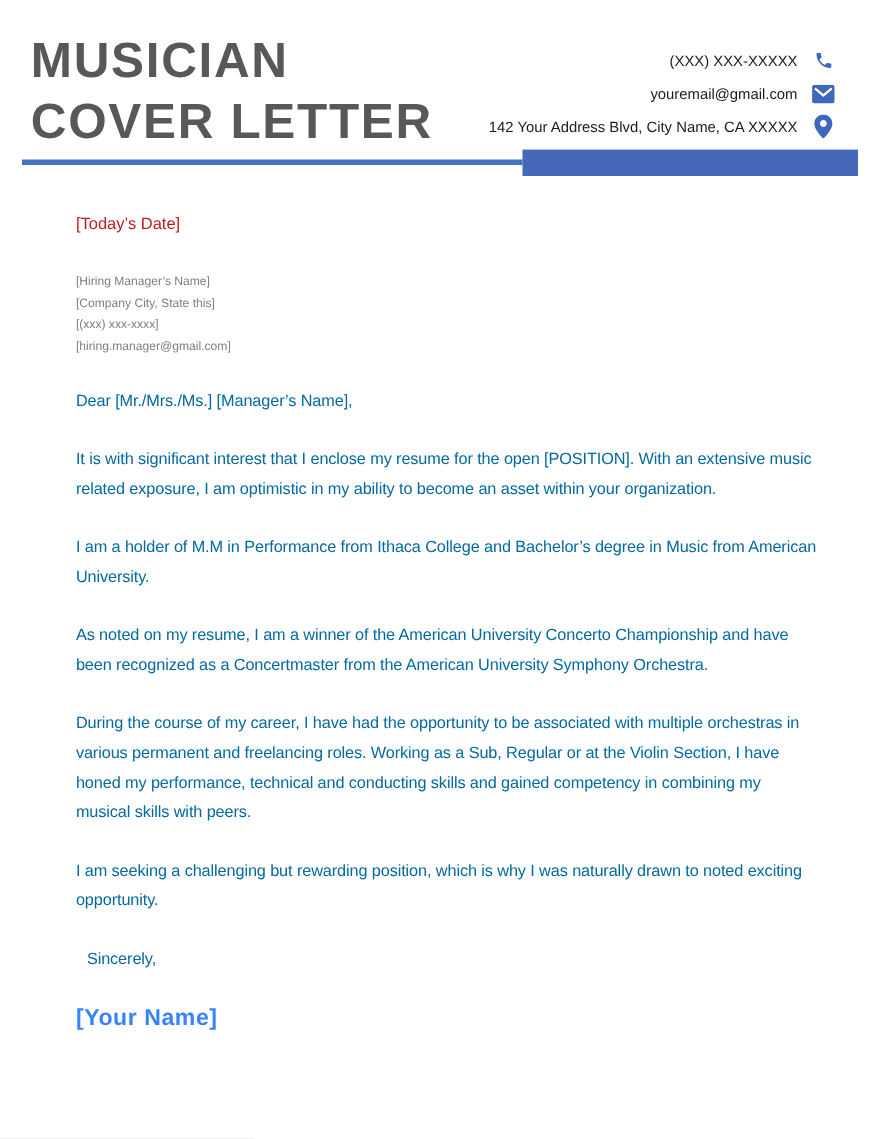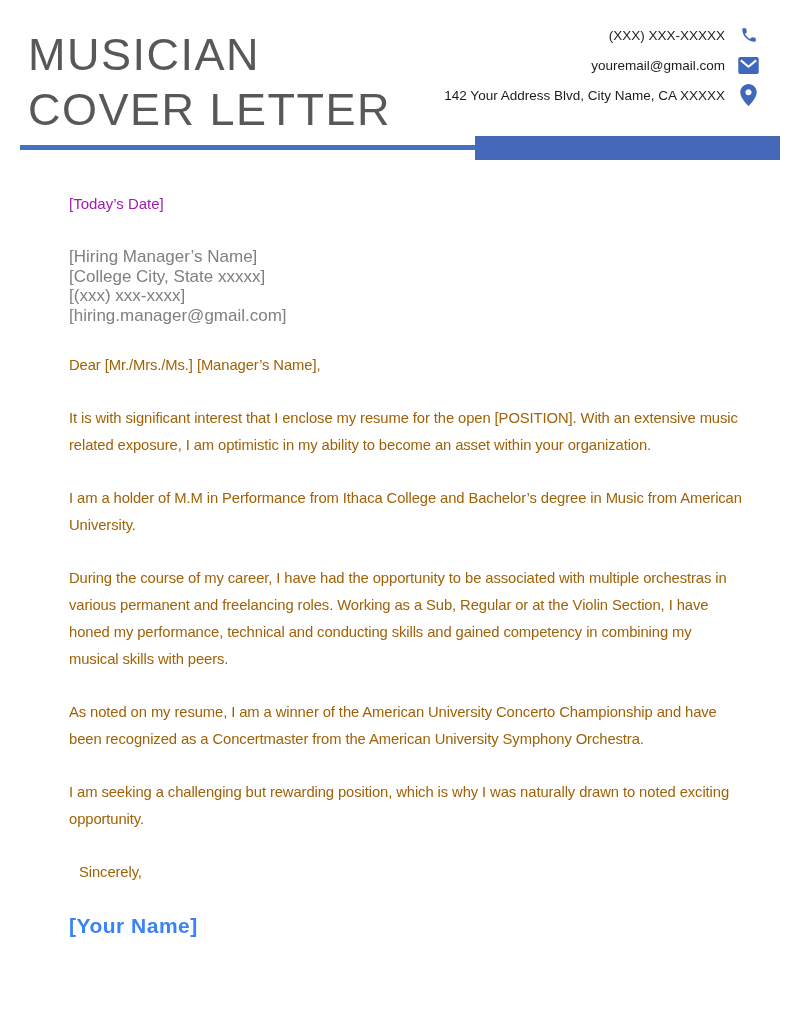--- a/index.html
+++ b/index.html
@@ -6,39 +6,39 @@
   html,body { background:#e8e8e8; }
   .page {
     width:800px; height:1035px; background:#ffffff; margin:0 auto;
     position:relative; font-family:"Liberation Sans", sans-serif;
     overflow:hidden;
   }
   
   .letterhead { position:relative; height:160px; }
   .page-title {
     position:absolute; left:28px; top:27px;
-    font-size:45px; font-weight:normal; color:#57585A;
+    font-size:45px; font-weight:bold; color:#57585A;
     letter-spacing:1.5px; line-height:55px; white-space:nowrap;
   }
-  .contact { position:absolute; top:20px; right:41px;text-align:right; }
+  .contact { position:absolute; top:40px; right:41px;text-align:right; }
   .contact-row {
     display:flex; justify-content:flex-end; align-items:center;
     height:30px; gap:13px; font-size:13.5px; color:#1c1c1c;
   }
   .icon-box { width:21px; height:22px; display:flex; align-items:center; justify-content:center; }
   .icon-box svg { fill:#3E68BC; }
   .rule-thin  { position:absolute; left:20px;  top:145px; width:455px; height:5px;  background:#4472C4; }
   .rule-thick { position:absolute; left:475px; top:136px; width:305px; height:24px; background:#4569B8; }
   
   .letter { padding:0 58px 0 69px; color:#1c1c1c; }
-  .date { margin-top:33px; font-size:15px; line-height:21px; color:#a21caf; }
+  .date { margin-top:33px; font-size:15px; line-height:21px; color:#b91c1c; }
   .recipient { margin-top:33px; margin-bottom:27px; }
-  .recipient p { font-size:17px; line-height:19.5px; color:#7F7F7F; }
+  .recipient p { font-size:11px; line-height:19.5px; color:#7F7F7F; }
   .salutation, .para, .closing {
-    font-size:14.8px; line-height:27px; letter-spacing:-0.1px; color:#a16207;
+    font-size:14.8px; line-height:27px; letter-spacing:-0.1px; color:#0369a1;
   }
   .salutation, .para { margin:0 0 26px 0; }
   .closing { margin:10px; }
   .signature {
     margin-top:28px; font-size:21px; font-weight:bold;
     color:#3b82f6; letter-spacing:0.5px;
   }
 </style>
 </head>
 <body>
@@ -82,30 +82,30 @@
 
     <div class="rule-thin"></div>
     <div class="rule-thick"></div>
   </div>
 
   <div class="letter">
     <p class="date">[Today’s Date]</p>
 
     <div class="recipient">
       <p>[Hiring Manager’s Name]</p>
-      <p>[College City, State xxxxx]</p>
+      <p>[Company City, State this]</p>
       <p>[(xxx) xxx-xxxx]</p>
       <p>[hiring.manager@gmail.com]</p>
     </div>
 
     <p class="salutation">Dear [Mr./Mrs./Ms.] [Manager’s Name],</p>
 
     <p class="para">It is with significant interest that I enclose my resume for the open [POSITION]. With an extensive music related exposure, I am optimistic in my ability to become an asset within your organization.</p>
     <p class="para">I am a holder of M.M in Performance from Ithaca College and Bachelor’s degree in Music from American University.</p>
+    <p class="para">As noted on my resume, I am a winner of the American University Concerto Championship and have been recognized as a Concertmaster from the American University Symphony Orchestra.</p>
     <p class="para">During the course of my career, I have had the opportunity to be associated with multiple orchestras in various permanent and freelancing roles. Working as a Sub, Regular or at the Violin Section, I have honed my performance, technical and conducting skills and gained competency in combining my musical skills with peers.</p>
-    <p class="para">As noted on my resume, I am a winner of the American University Concerto Championship and have been recognized as a Concertmaster from the American University Symphony Orchestra.</p>
     <p class="para">I am seeking a challenging but rewarding position, which is why I was naturally drawn to noted exciting opportunity.</p>
 
     <p class="closing">Sincerely,</p>
     <p class="signature">[Your Name]</p>
   </div>
 
 </div>
 
 </body></html>

